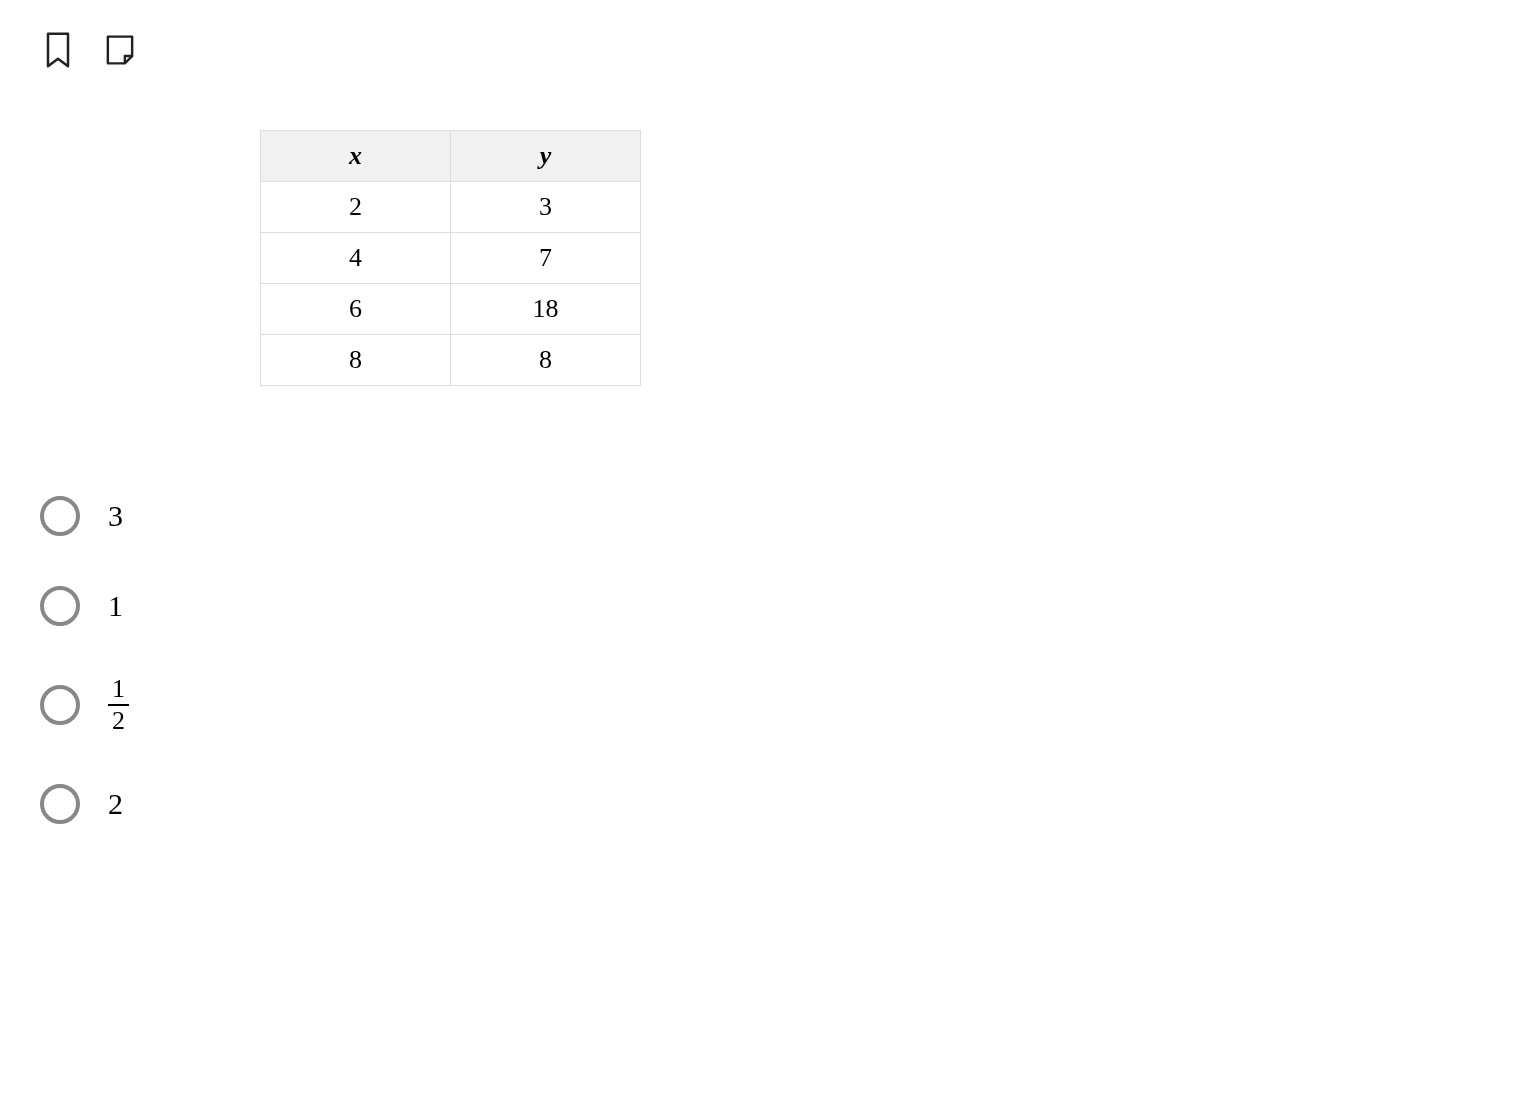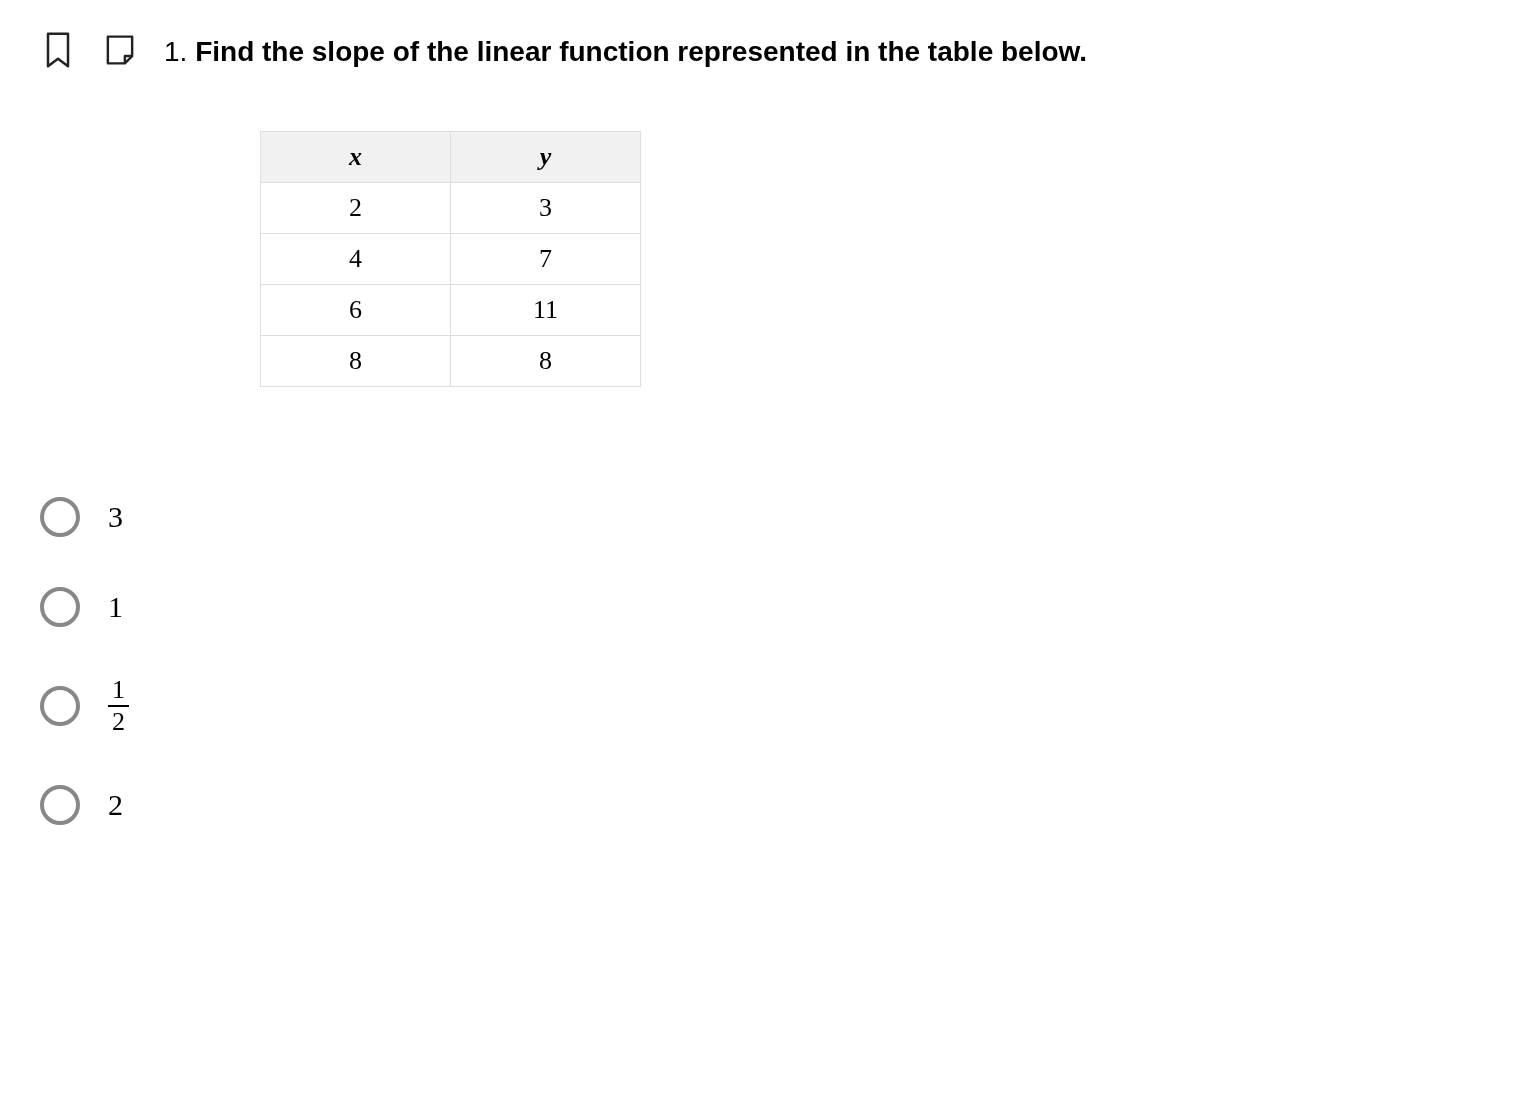--- a/index.html
+++ b/index.html
@@ -107,24 +107,20 @@
     <svg width="30" height="38" viewBox="0 0 24 30">
       <path d="M4 2 H20 V28 L12 22 L4 28 Z" fill="none" stroke="#222" stroke-width="2" stroke-linejoin="round"></path>
     </svg>
   </div>
   <div class="icon-btn">
     <svg width="34" height="36" viewBox="0 0 28 28">
       <path d="M4 3 H24 V19 L18 25 H4 Z" fill="none" stroke="#222" stroke-width="2" stroke-linejoin="round"></path>
       <path d="M18 25 V19 H24" fill="none" stroke="#222" stroke-width="2" stroke-linejoin="round"></path>
     </svg>
   </div>
-  <div class="question-text">
-    <span>1.</span>
-    <b>Find the slope of the linear function represented in the table below.</b>
-  </div>
 </div>
 
 <div class="table-wrap">
   <table>
     <thead>
       <tr>
         <th>x</th>
         <th>y</th>
       </tr>
     </thead>
@@ -132,21 +128,21 @@
       <tr>
         <td>2</td>
         <td>3</td>
       </tr>
       <tr>
         <td>4</td>
         <td>7</td>
       </tr>
       <tr>
         <td>6</td>
-        <td>11</td>
+        <td>18</td>
       </tr>
       <tr>
         <td>8</td>
         <td>8</td>
       </tr>
     </tbody>
   </table>
 </div>
 
 <div class="options">

